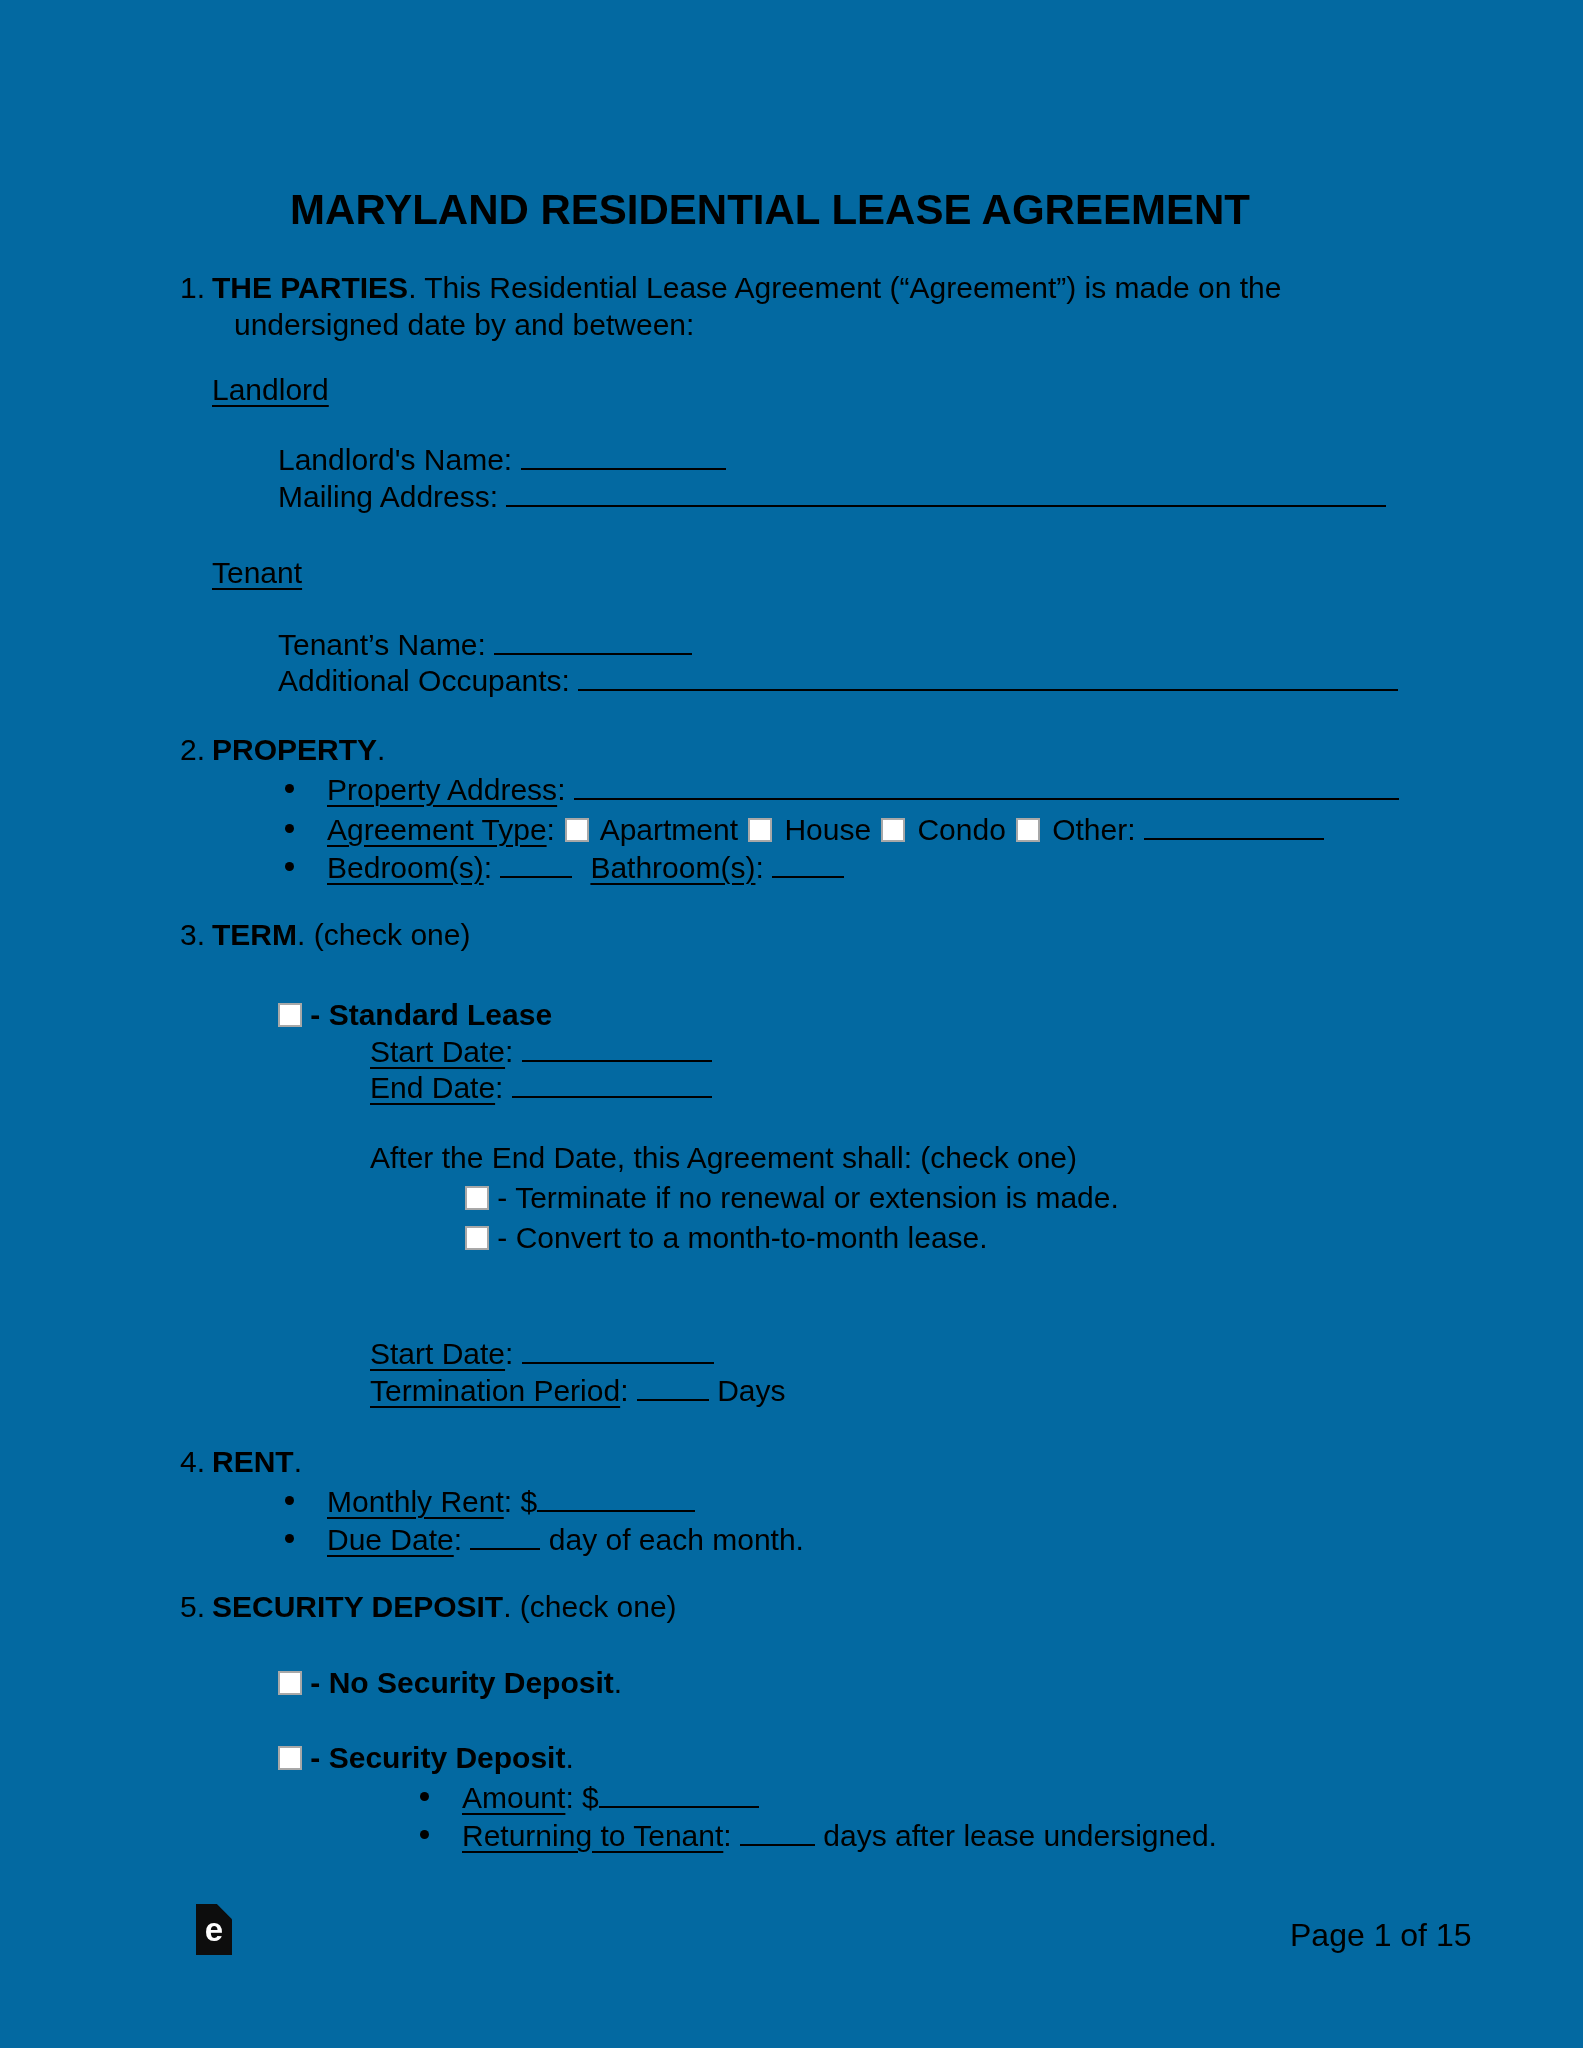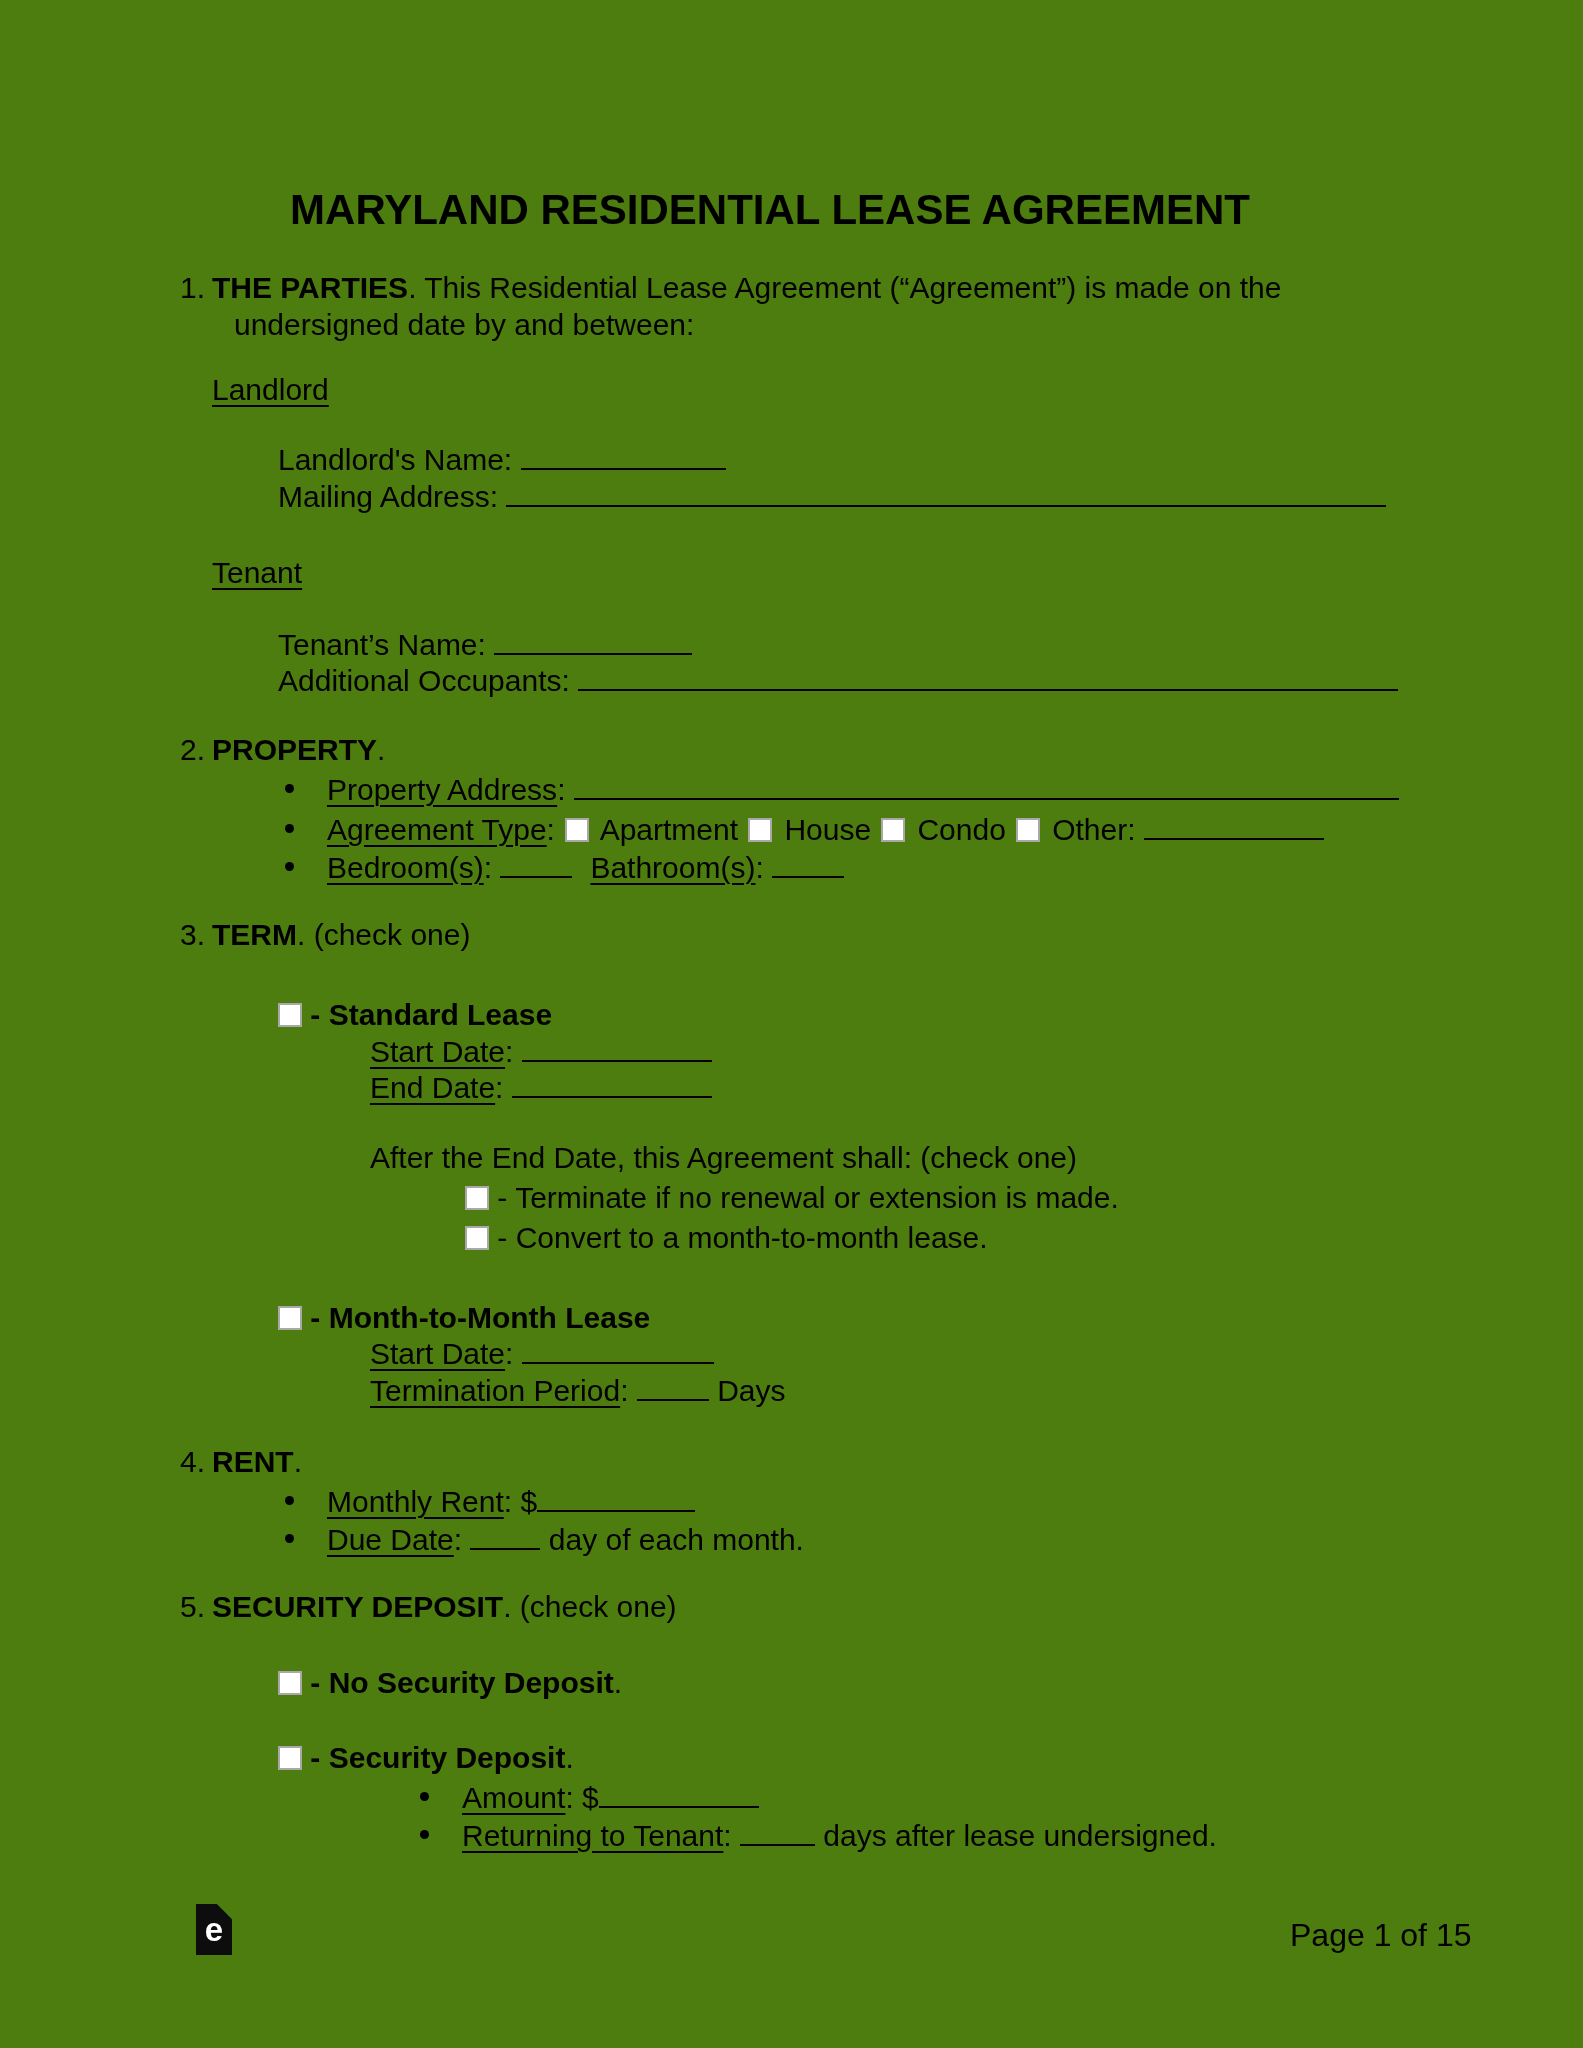--- a/index.html
+++ b/index.html
@@ -1,19 +1,19 @@
 <!DOCTYPE html>
 <html><head>
 <meta charset="utf-8">
 <style>
   html,body{margin:0;padding:0;background:#ffffff;}
   .page{
     position:relative;
     width:1583px;height:2048px;
-    background:#4d7c0f;
+    background:#0369a1;
     font-family:"Liberation Sans", sans-serif;
     color:#000;
     font-size:30px;
     overflow:hidden;
   }
   .ln{position:absolute;white-space:nowrap;line-height:36px;}
   .title{
     position:absolute;left:150px;width:1240px;top:186px;
     text-align:center;font-size:42px;font-weight:bold;line-height:48px;
     white-space:nowrap;
@@ -68,21 +68,20 @@
 
   <div class="ln" style="left:278px;top:997px;"><span class="cb"></span> <span class="b">-</span> <span class="b">Standard Lease</span></div>
   <div class="ln" style="left:370px;top:1034px;"><span class="u">Start Date</span><span>:</span> <span class="blank" style="width:190px;"></span></div>
   <div class="ln" style="left:370px;top:1070px;"><span class="u">End Date</span><span>:</span> <span class="blank" style="width:200px;"></span></div>
 
   <div class="ln" style="left:370px;top:1140px;">After the End Date, this Agreement shall: (check one)</div>
 
   <div class="ln" style="left:465px;top:1180px;"><span class="cb"></span> <span>-</span> <span>Terminate if no renewal or extension is made.</span></div>
   <div class="ln" style="left:465px;top:1220px;"><span class="cb"></span> <span>-</span> <span>Convert to a month-to-month lease.</span></div>
 
-  <div class="ln" style="left:278px;top:1300px;"><span class="cb"></span> <span class="b">-</span> <span class="b">Month-to-Month Lease</span></div>
   <div class="ln" style="left:370px;top:1336px;"><span class="u">Start Date</span><span>:</span> <span class="blank" style="width:192px;"></span></div>
   <div class="ln" style="left:370px;top:1373px;"><span class="u">Termination Period</span><span>:</span> <span class="blank" style="width:72px;"></span> <span>Days</span></div>
 
   <div class="ln" style="left:180px;top:1444px;"><span class="num">4.</span><span class="b">RENT</span><span>.</span></div>
 
   <div class="ln" style="left:285px;top:1484px;"><span class="dot"></span><span class="u">Monthly Rent</span><span>:</span> <span>$</span><span class="blank" style="width:158px;"></span></div>
 
   <div class="ln" style="left:285px;top:1522px;"><span class="dot"></span><span class="u">Due Date</span><span>:</span> <span class="blank" style="width:70px;"></span> <span>day of each month.</span></div>
 
   <div class="ln" style="left:180px;top:1589px;"><span class="num">5.</span><span class="b">SECURITY DEPOSIT</span><span>.</span> <span>(check one)</span></div>

